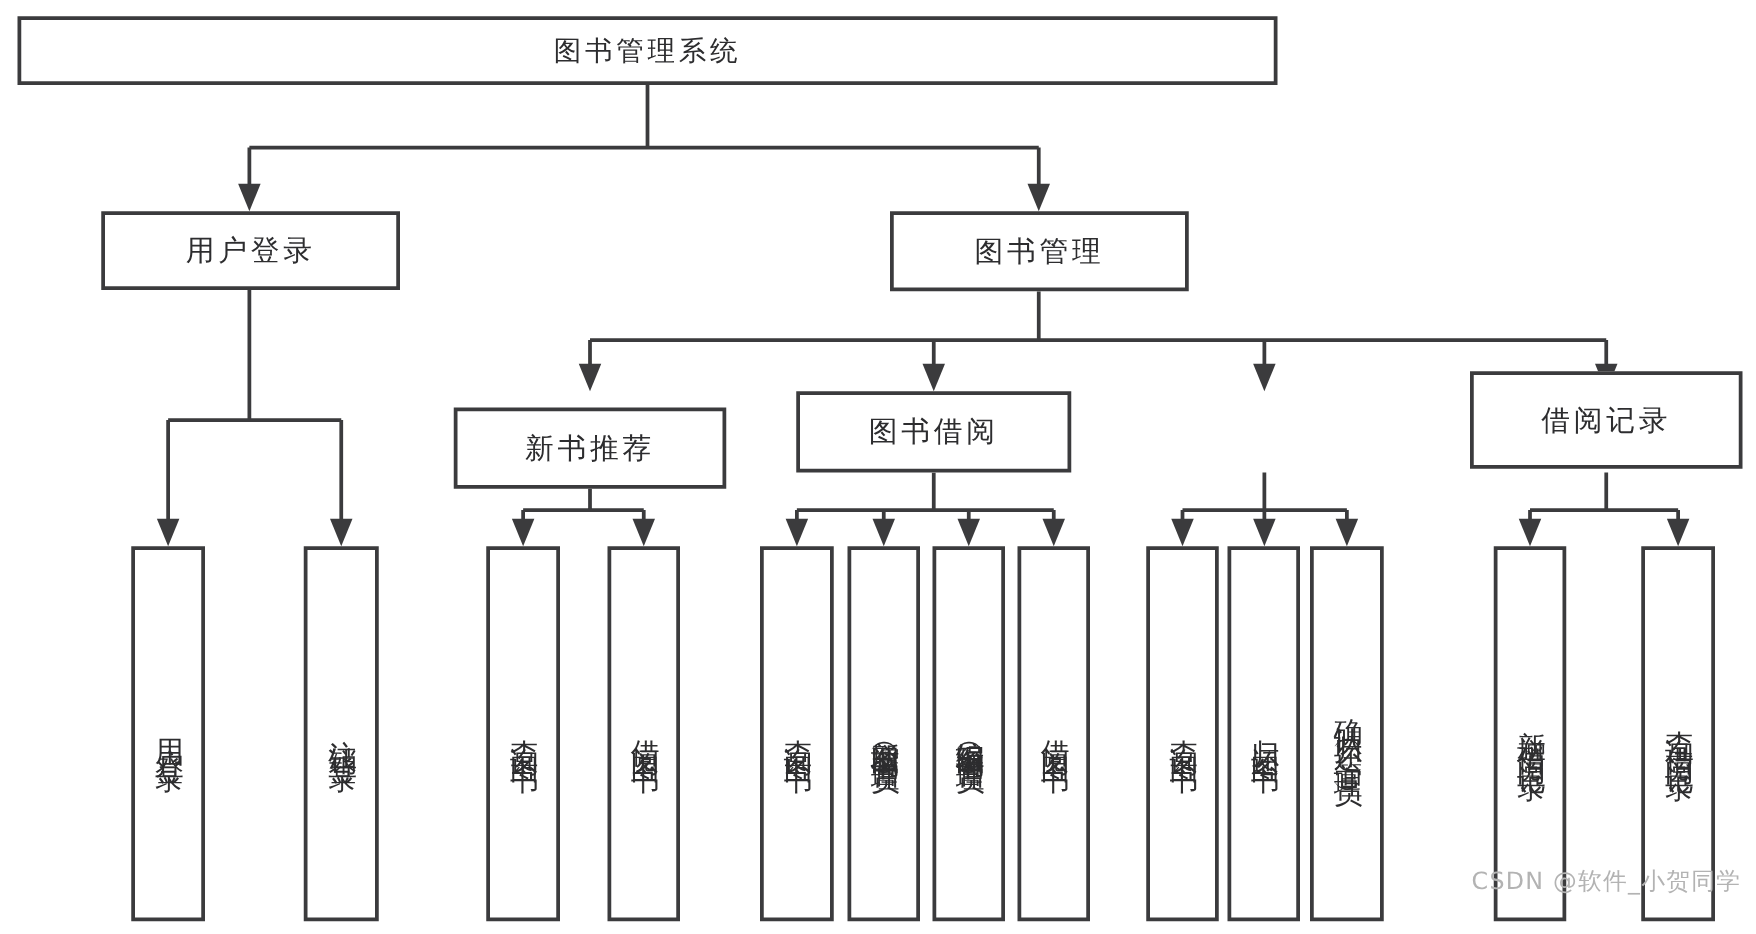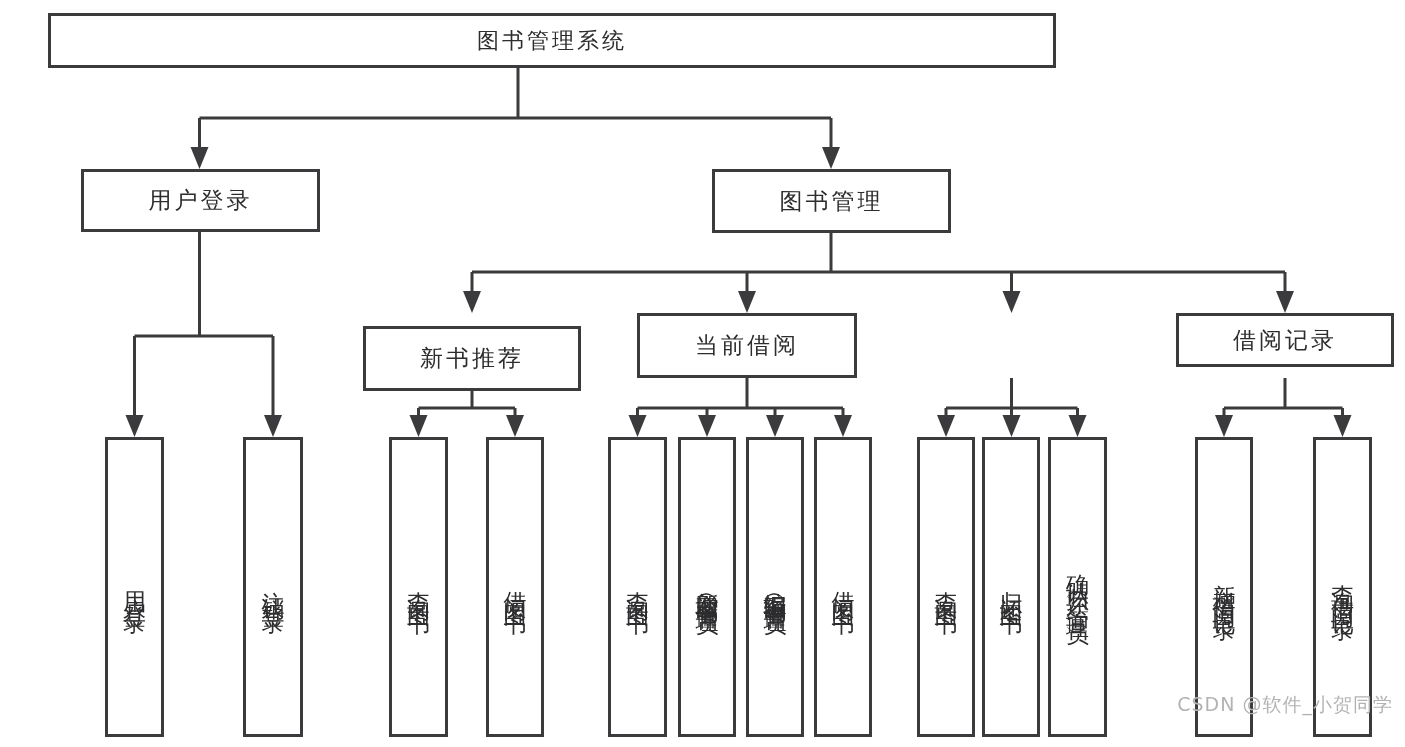--- a/index.html
+++ b/index.html
@@ -86,38 +86,38 @@
       <polygon points="766,415 784,415 775,437"></polygon>
       <polygon points="834,415 852,415 843,437"></polygon>
       <polygon points="937,415 955,415 946,437"></polygon>
       <polygon points="1002.5,415 1020.5,415 1011.5,437"></polygon>
       <polygon points="1068.5,415 1086.5,415 1077.5,437"></polygon>
       <polygon points="1215,415 1233,415 1224,437"></polygon>
       <polygon points="1333.5,415 1351.5,415 1342.5,437"></polygon>
     </g>
   </svg>
 
-  <div class="box root" style="left:14px;top:13px;width:1008px;height:55px;margin-left:34px;">
+  <div class="box root" style="left:14px;top:13px;width:1008px;height:55px;">
     <span class="hlabel">图书管理系统</span>
   </div>
 
   <div class="box" style="left:81px;top:169px;width:239px;height:63px;">
     <span class="hlabel">用户登录</span>
   </div>
   <div class="box" style="left:712px;top:169px;width:239px;height:64px;">
     <span class="hlabel">图书管理</span>
   </div>
 
   <div class="box" style="left:363px;top:326px;width:218px;height:65px;">
     <span class="hlabel">新书推荐</span>
   </div>
   <div class="box" style="left:637px;top:313px;width:220px;height:65px;">
-    <span class="hlabel">当前借阅</span>
+    <span class="hlabel">图书借阅</span>
   </div>
-  <div class="box" style="left:1176px;top:313px;width:218px;height:54px;">
+  <div class="box" style="left:1176px;top:297px;width:218px;height:78px;">
     <span class="hlabel">借阅记录</span>
   </div>
 
   <div class="box leaf" style="left:105px;width:59px;">
     <span class="vtext">用户登录</span>
   </div>
   <div class="box leaf" style="left:243px;width:60px;">
     <span class="vtext">注销登录</span>
   </div>
 

